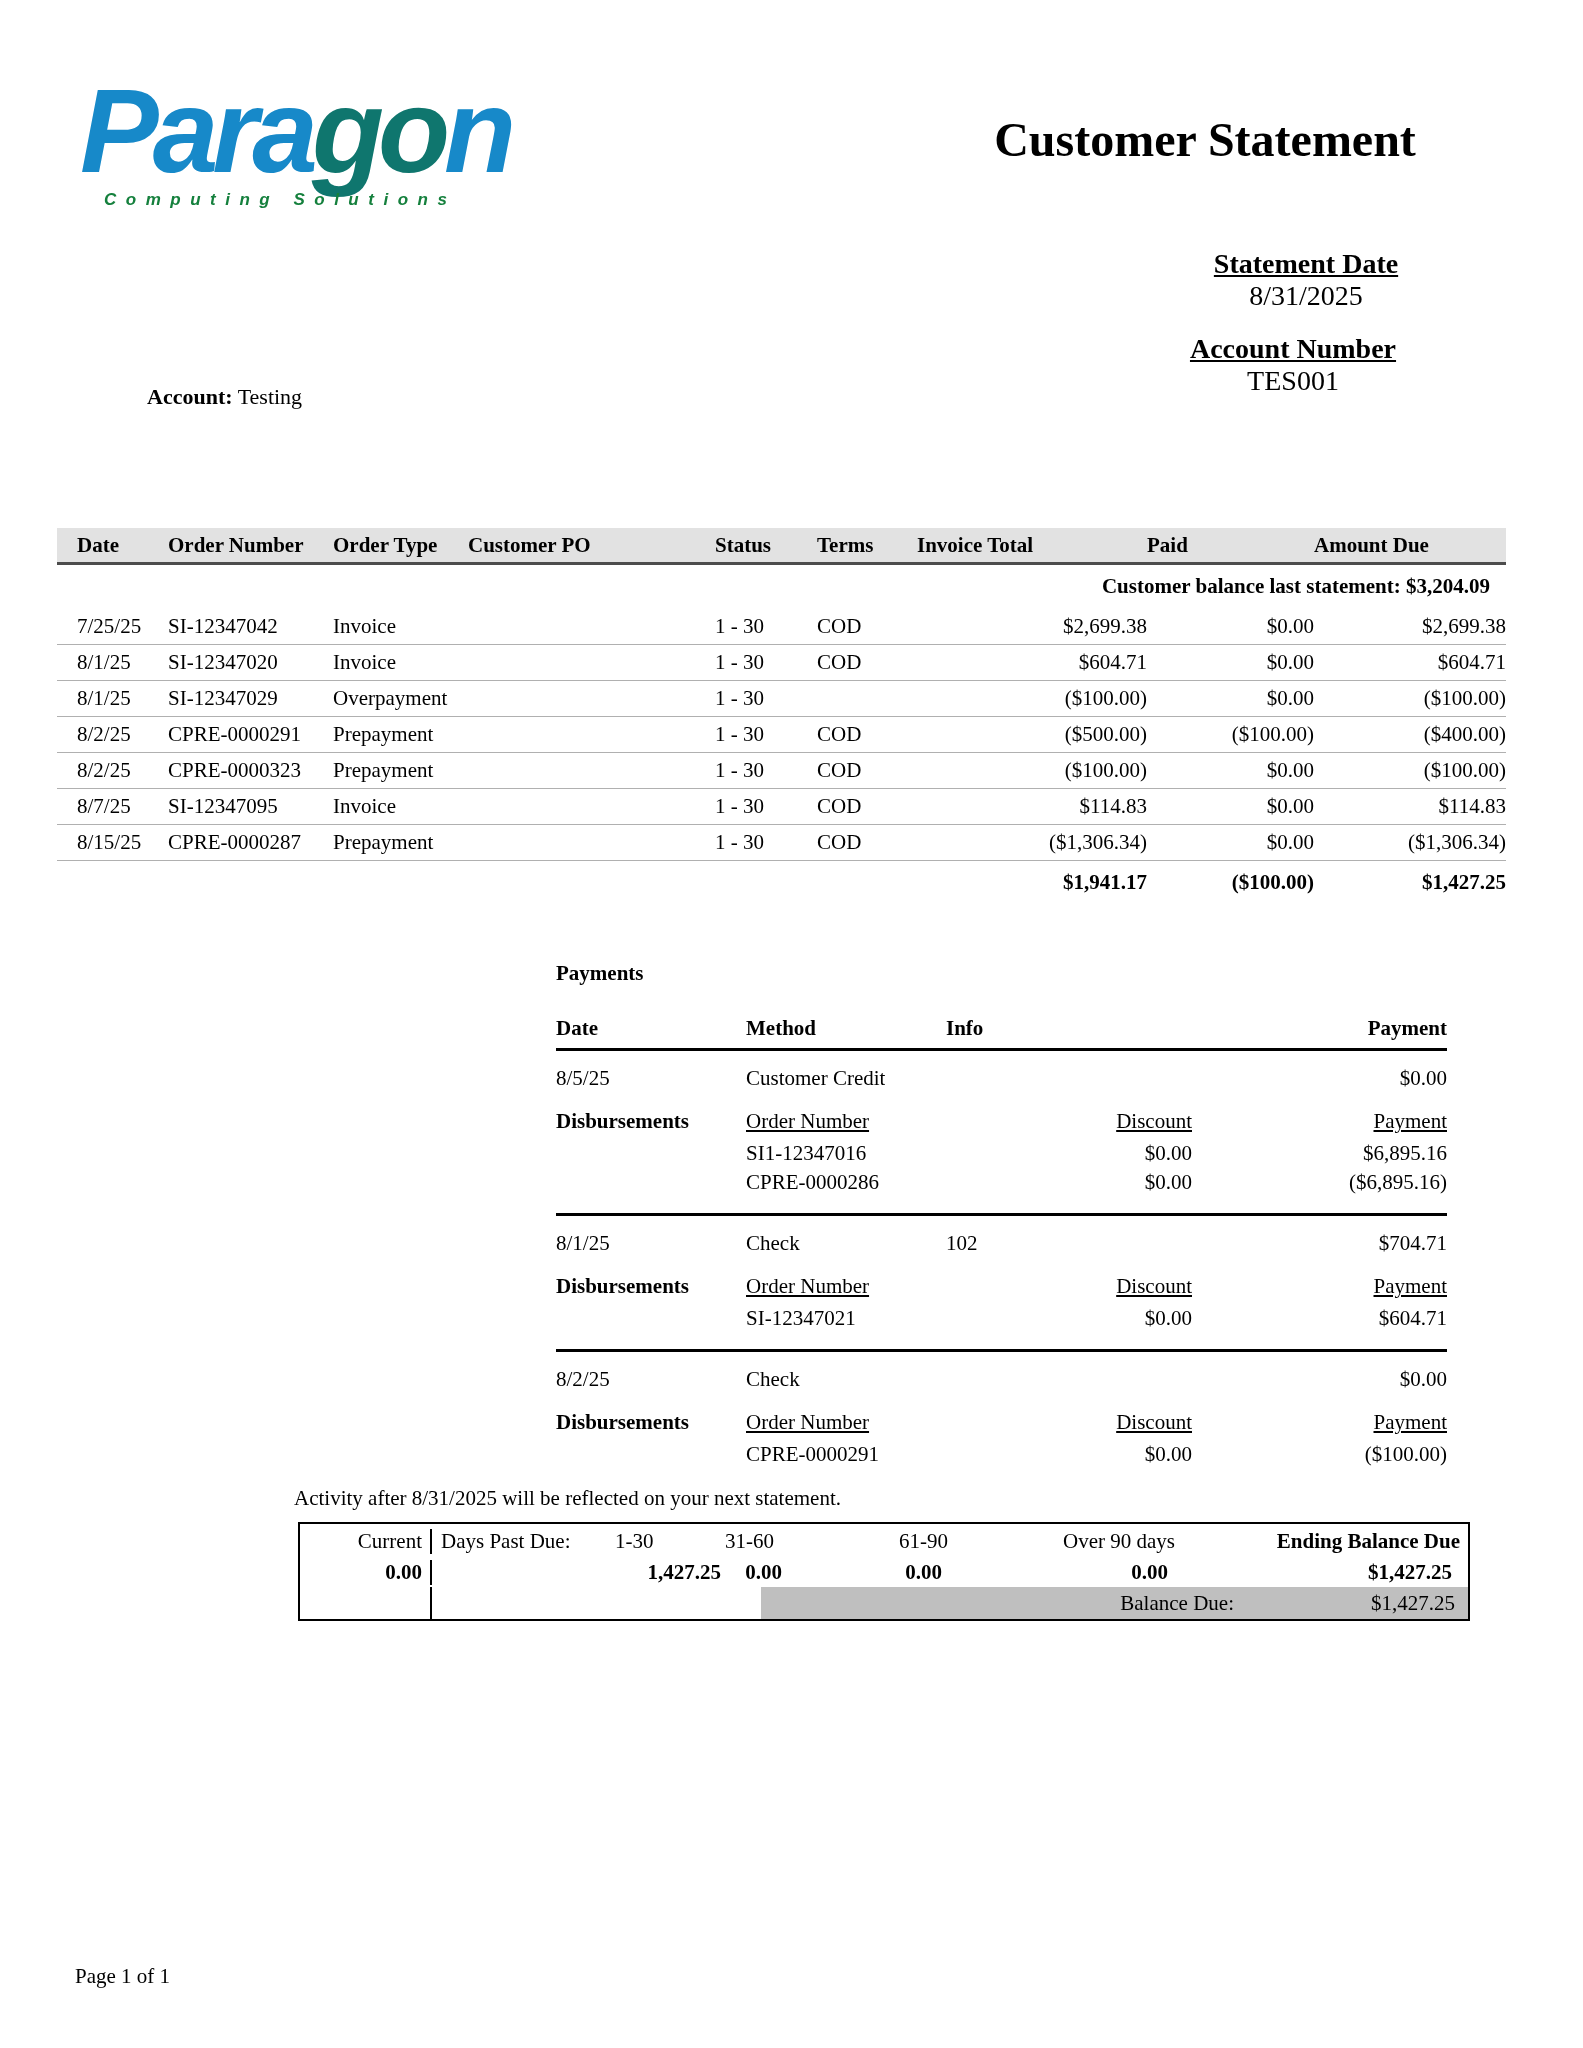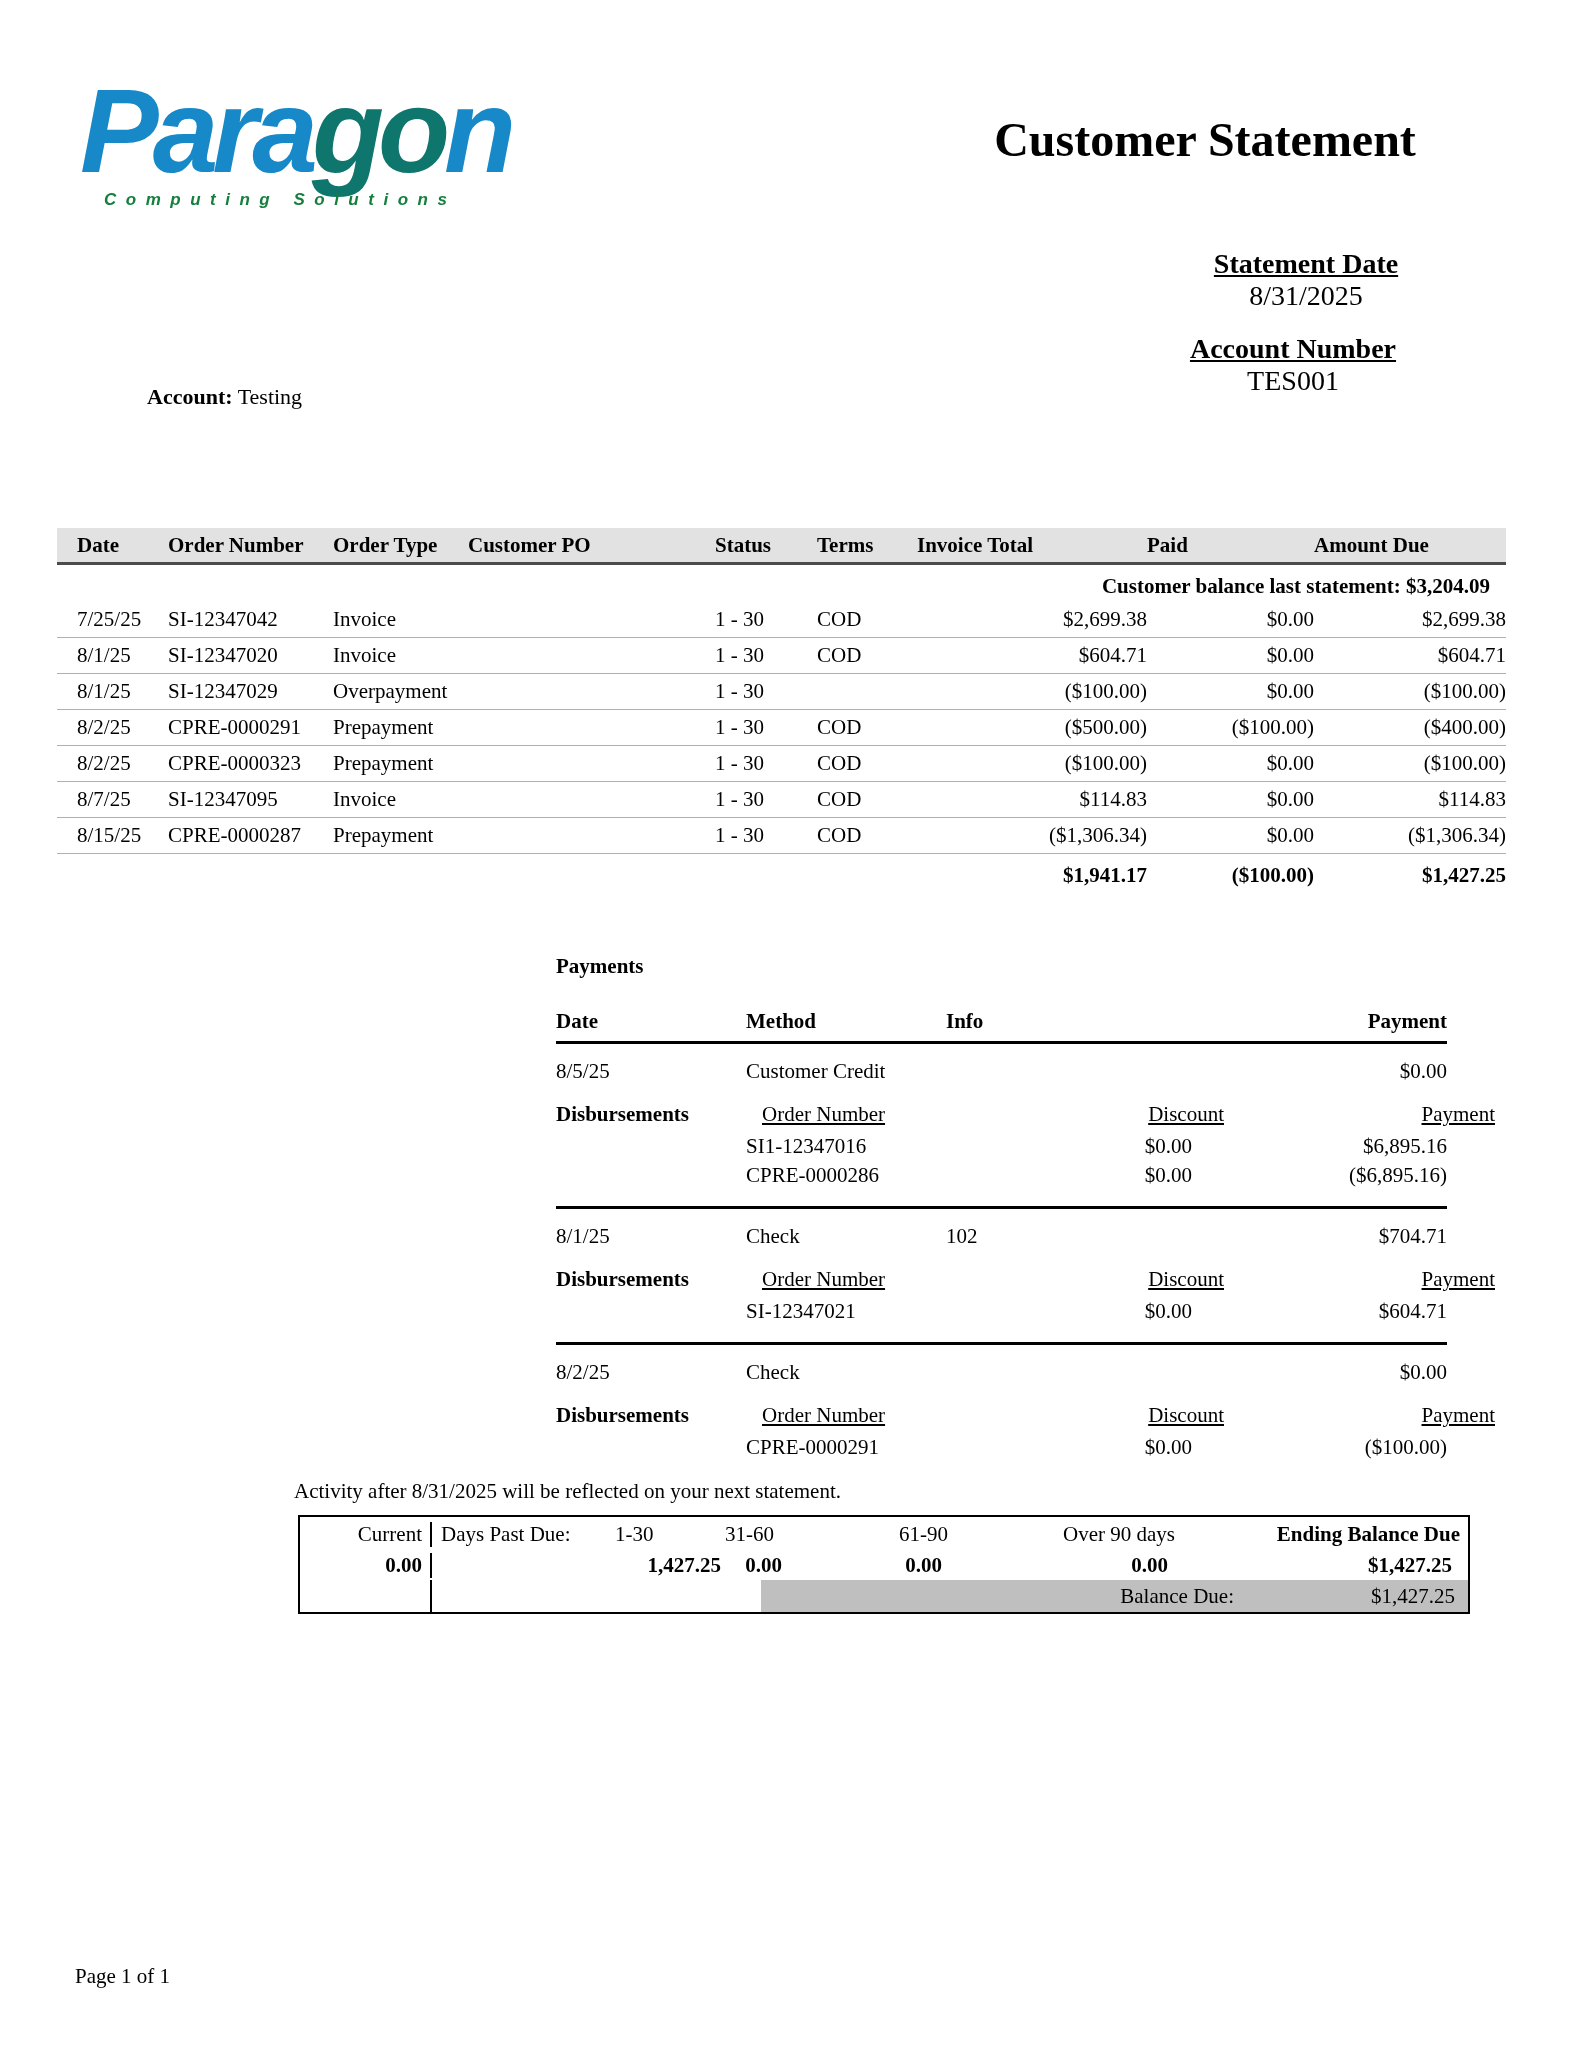--- a/index.html
+++ b/index.html
@@ -44,30 +44,30 @@
   table.orders tbody tr.data-row td { border-bottom:1px solid #b0b0b0; }
   .c-date   { padding-left:20px !important; }
   .c-onum   { padding-left:15px !important; }
   .c-otype  { padding-left:15px !important; }
   .c-po     { padding-left:15px !important; }
   .c-status { padding-left:2px  !important; }
   .num { text-align:right; }
   tr.totals-row td { font-weight:bold; padding-top:9px; padding-bottom:10px; }
   .balance-note {
     width:1449px; margin-left:57px; text-align:right; padding-right:16px;
-    font-weight:bold; font-size:21px; margin-top:9px; margin-bottom:3px;
+    font-weight:bold; font-size:21px; margin-top:9px; margin-bottom:10px;
   }
   
   .payments { width:891px; margin-left:556px; margin-top:56px; font-size:21px; }
   .pay-heading { font-weight:bold; margin-bottom:30px; }
   .prow { display:grid; grid-template-columns:190px 200px 246px 255px; align-items:baseline; }
   .prow .r { text-align:right; }
   .pay-head { font-weight:bold; border-bottom:3px solid #000; padding-bottom:7px; }
   .pay-entry-row { padding:15px 0 8px 0; }
-  .disb-head { padding:10px 0 5px 0;gap:16px; }
+  .disb-head { padding:10px 0 5px 0; }
   .disb-head .dlabel { font-weight:bold; }
   .u { text-decoration:underline; }
   .disb-row { padding:2px 0; }
   .pay-sep { border-top:3px solid #000; margin-top:16px; }
   .method-clip { display:inline-block; max-width:142px; overflow:hidden; white-space:nowrap; vertical-align:bottom; }
   
   .activity-note { margin-left:294px; margin-top:17px; font-size:21px; }
   .aging-box { margin-left:298px; margin-top:11px; width:1172px; border:2px solid #000; font-size:21px; }
   .aging-row { display:grid; grid-template-columns:132px 163px 130px 65px 160px 225px 293px; align-items:baseline; }
   .aging-row .cell { white-space:nowrap; }

